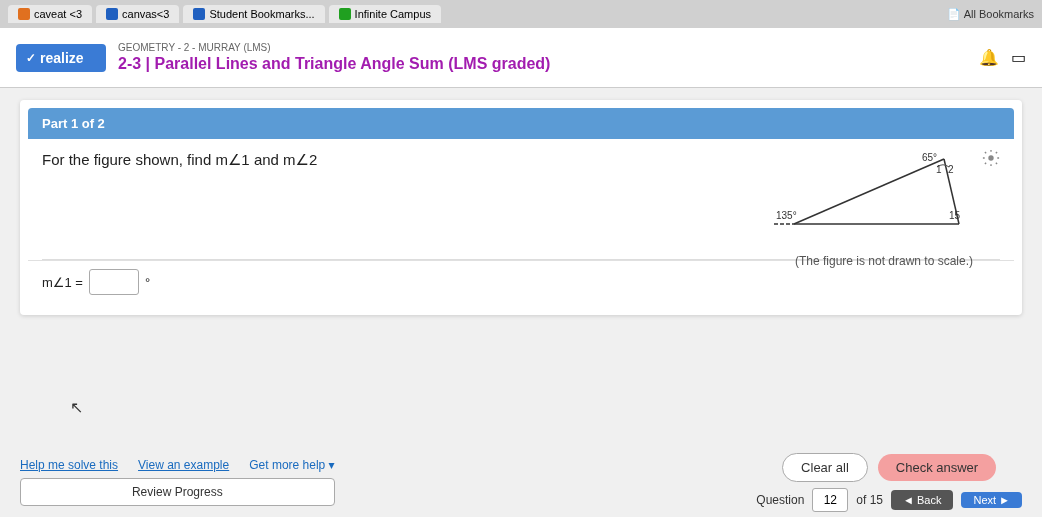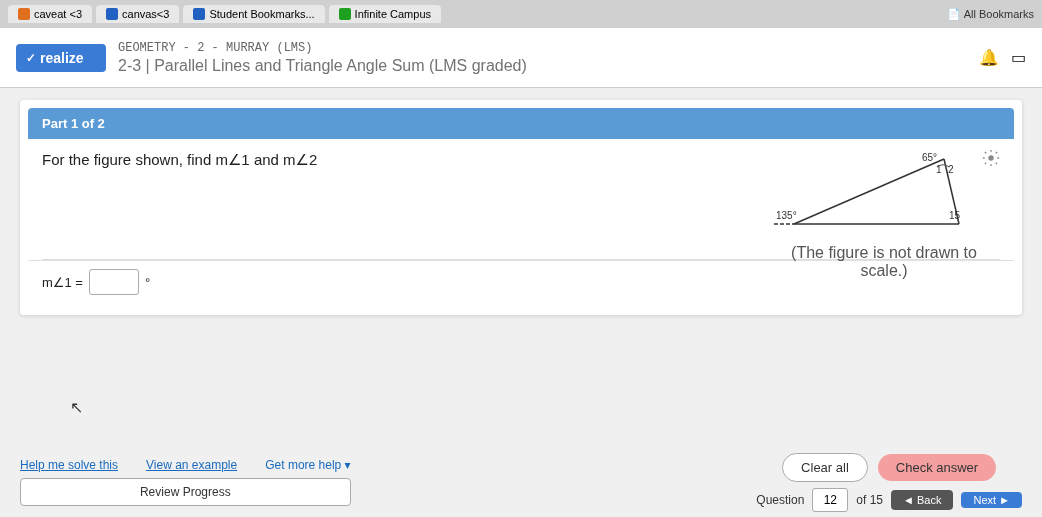--- a/index.html
+++ b/index.html
@@ -73,28 +73,27 @@
     }
     .realize-logo .checkmark {
       font-size: 12px;
     }
     .header-content {
       display: flex;
       flex-direction: column;
       gap: 2px;
     }
     .breadcrumb-text {
-      font-size: 12px;
+      font-size: 10px;
       color: #666;
-      font-family: Liberation Mono, monospace;
     }
     .page-title-text {
       font-size: 16px;
-      font-weight: normal;
-      color: #737373;
+      font-weight: bold;
+      color: #a21caf;
     }
     .header-icons {
       margin-left: auto;
       display: flex;
       gap: 12px;
       align-items: center;
     }
 
     
     .main-area {
@@ -139,24 +138,24 @@
     
     .figure-area {
       position: absolute;
       right: 20px;
       top: 10px;
       width: 220px;
       height: 100px;
     }
 
     .figure-caption {
-      font-size: 16px;
+      font-size: 12px;
       color: #555;
       text-align: center;
-      margin-top: 2px;
+      margin-top: 12px;
     }
 
     
     .answer-row {
       display: flex;
       align-items: center;
       gap: 6px;
       padding: 8px 14px 12px 14px;
       border-top: 1px solid #e0e0e0;
     }
@@ -199,21 +198,21 @@
       height: 70px;
       background: #f0f0f0;
       display: flex;
       align-items: center;
       padding: 0 20px;
       justify-content: space-between;
     }
 
     .help-links {
       display: flex;
-      gap: 28px;
+      gap: 20px;
       align-items: center;
     }
     .help-link {
       font-size: 12px;
       color: #1a6bbf;
       cursor: pointer;
       text-decoration: underline;
     }
     .help-dropdown {
       font-size: 12px;

